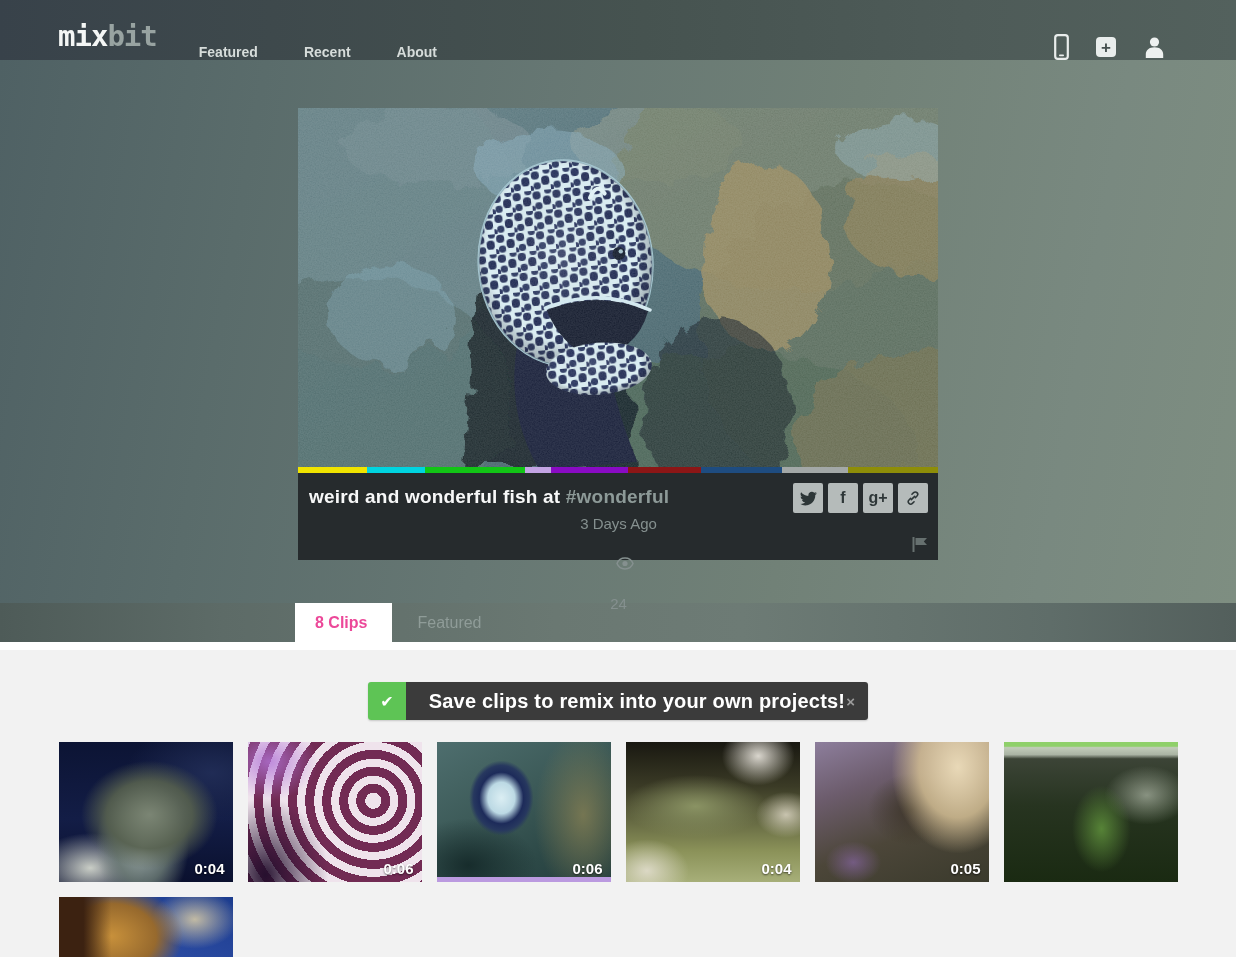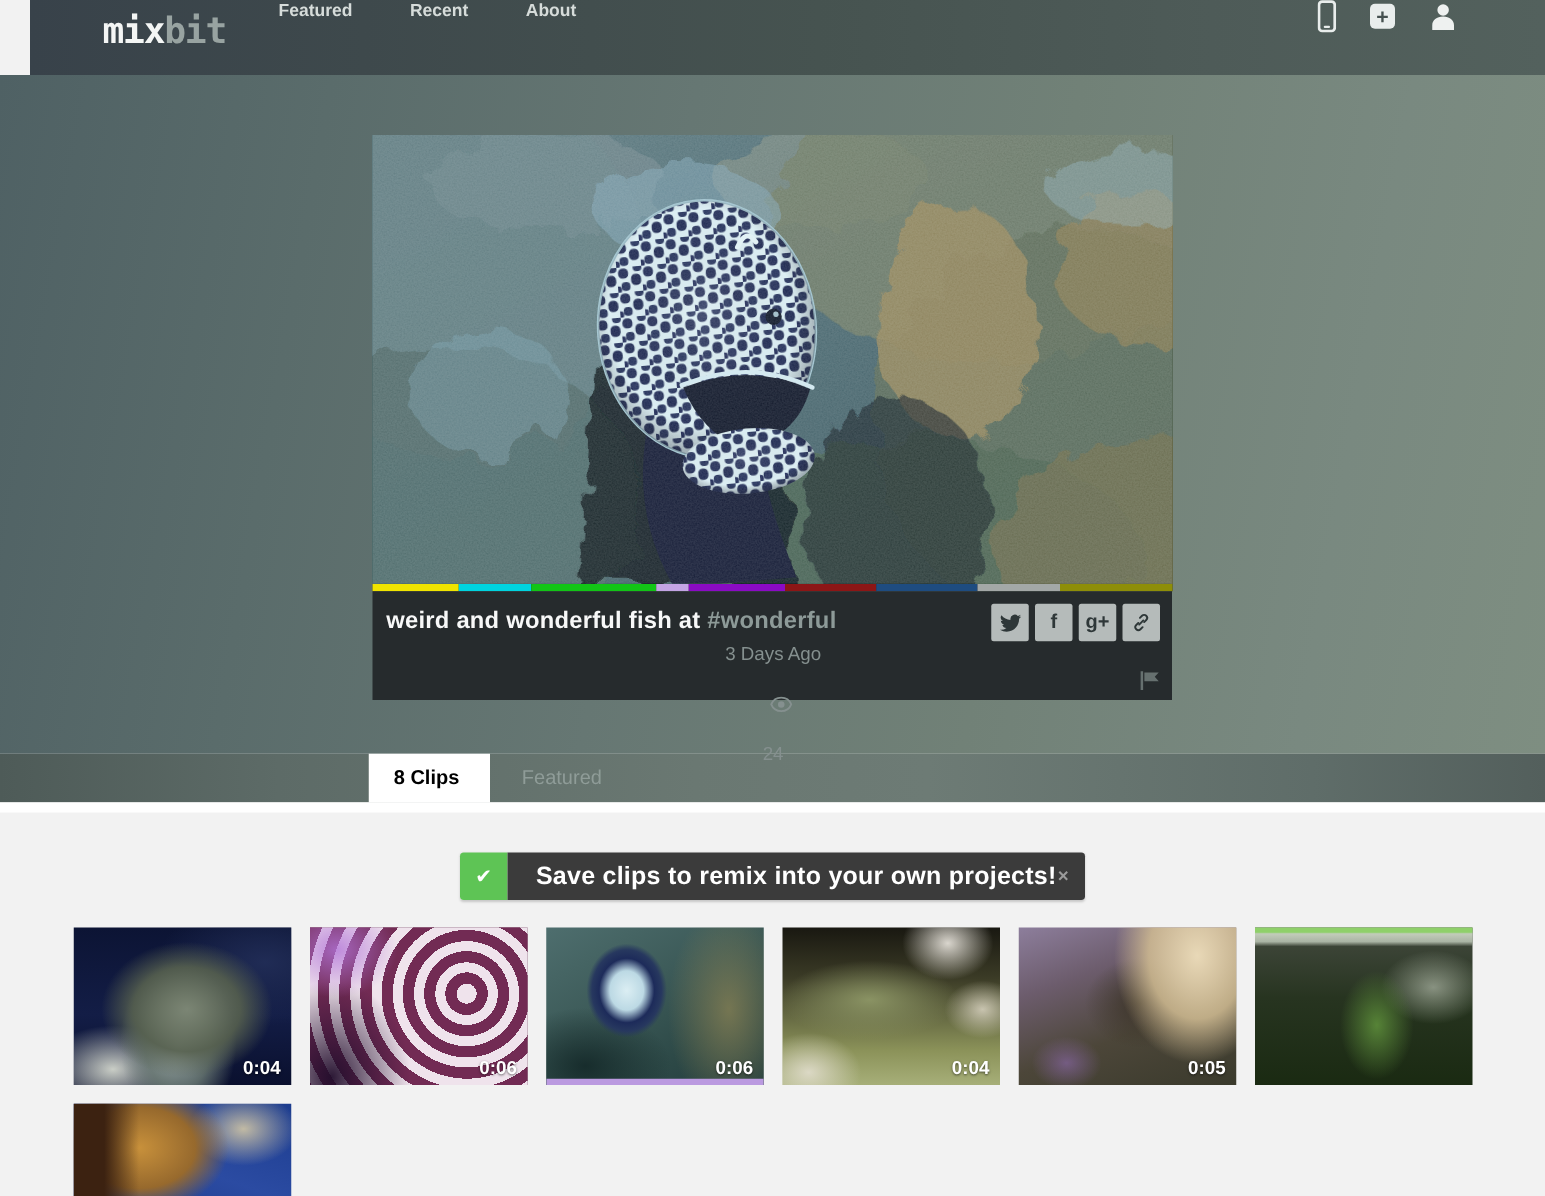--- a/index.html
+++ b/index.html
@@ -1,22 +1,22 @@
 <!DOCTYPE html>
 <html><head>
 <meta charset="utf-8">
 <style>
   * { margin:0; padding:0; box-sizing:border-box; }
   html,body { width:1236px; height:957px; overflow:hidden; background:#f2f2f2;
               font-family:"Liberation Sans", sans-serif; }
 
   
-  .nav { height:60px; display:flex; align-items:flex-start;
+  .nav { height:60px; display:flex; align-items:flex-end;
          padding:0 70px 0 58px;
-         background:linear-gradient(90deg,#38424a 0%,#3e494c 22%,#465350 52%,#4e5b58 78%,#53615d 100%);margin-left:24px; }
+         background:linear-gradient(90deg,#38424a 0%,#3e494c 22%,#465350 52%,#4e5b58 78%,#53615d 100%); }
   .logo { font-family:"DejaVu Sans Mono", monospace; font-weight:bold; font-size:29px;
           letter-spacing:-1px; margin-right:42px; cursor:pointer; line-height:48px; }
   .logo .l1 { color:#f4f6f5; }
   .logo .l2 { color:#98a3a1; }
   .navlinks { display:flex; gap:46px; }
   .navlinks a { color:#d6dcda; font-size:14px; font-weight:bold; text-decoration:none; cursor:pointer; }
   .navicons { margin-left:auto; display:flex; align-items:center; gap:27px; }
   .navicons .ic { display:flex; align-items:center; justify-content:center; cursor:pointer; }
   .plusbox { width:20px; height:20px; background:#e9edec; border-radius:4px;
              color:#45504f; font-size:17px; font-weight:bold; line-height:19px; text-align:center; }
@@ -40,35 +40,35 @@
   .sbtn { width:30px; height:30px; background:#b5bbba; border-radius:2px; color:#2e3738;
           display:flex; align-items:center; justify-content:center; cursor:pointer;
           font-weight:bold; font-size:16px; }
   .flag { position:absolute; right:10px; bottom:8px; color:#66706f; cursor:pointer; display:flex; }
 
   
   .tabbar { height:39px;
             background:linear-gradient(90deg,#4e5b58 0%,#5d6b67 18%,#6a7872 45%,#6d7b75 60%,#5f6d69 85%,#535f5c 100%); }
   .tabs { margin-left:295px; display:flex; height:39px; }
   .tab { height:39px; line-height:39px; padding:0 25px; font-size:16px; color:#8f9c98; cursor:pointer; }
-  .tab.active { background:#fff; color:#000000; font-weight:bold;padding-left:20px; }
+  .tab.active { background:#fff; color:#ec4899; font-weight:bold;padding-left:20px; }
 
   
   .content { border-top:8px solid #fff; background:#f2f2f2; height:319px; }
   .banner { width:500px; height:38px; margin:32px auto 0; display:flex; border-radius:3px;
             box-shadow:0 1px 2px rgba(0,0,0,.18); position:relative; }
   .bcheck { width:38px; height:38px; border-radius:3px 0 0 3px; color:#fff; font-size:16px;
             display:flex; align-items:center; justify-content:center; }
   .bbody { flex:1; background:#3b3b3b; border-radius:0 3px 3px 0; display:flex; align-items:center;
            justify-content:center; color:#fff; font-size:20px; font-weight:bold; letter-spacing:.2px; }
   .bclose { position:absolute; right:13px; top:50%; transform:translateY(-50%);
             color:#9b9b9b; font-size:15px; font-weight:bold; cursor:pointer; }
 
   .grid { width:1119px; margin:22px auto 0; display:flex; flex-wrap:wrap; gap:15px 15px; }
-  .clip { width:174px; height:126px; position:relative; cursor:pointer; overflow:hidden; background:#223; }
+  .clip { width:174px; height:140px; position:relative; cursor:pointer; overflow:hidden; background:#223; }
   .dur { position:absolute; right:8px; bottom:5px; color:#fff; font-size:15px; font-weight:bold;
          text-shadow:0 1px 2px rgba(0,0,0,.6); }
   .underline { position:absolute; left:0; right:0; bottom:0; height:5px; }
 
   
   .t1 { background:
         radial-gradient(95px 75px at 52% 52%, rgba(124,134,116,.95) 0%, rgba(86,96,78,.9) 45%, rgba(0,0,0,0) 72%),
         radial-gradient(62px 88px at 48% 74%, rgba(168,182,178,.95) 0%, rgba(112,128,120,.8) 42%, rgba(0,0,0,0) 75%),
         radial-gradient(80px 50px at 18% 90%, rgba(222,226,214,.9), rgba(0,0,0,0) 70%),
         radial-gradient(120px 70px at 88% 22%, rgba(34,46,88,.9), rgba(0,0,0,0) 72%),

